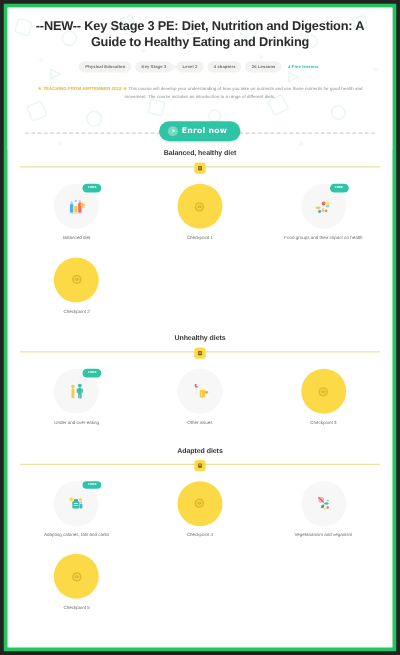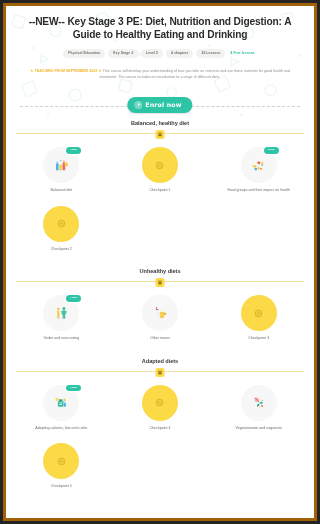--- a/index.html
+++ b/index.html
@@ -5,21 +5,21 @@
   html,body{margin:0;padding:0;}
   body{
     width:255px;height:524px;overflow:hidden;
     font-family:"Liberation Sans", sans-serif;
     background:#2e2e2e;
   }
   .frame{
     position:absolute;inset:0;
     border:3px solid #232323;
     box-sizing:border-box;
-    background:#a16207;
+    background:#22c55e;
     overflow:hidden;
   }
   .page{
     position:absolute;left:3px;top:3px;right:3px;bottom:3px;
     background:#ffffff;
     overflow:hidden;
   }
 
   
   .hero{

